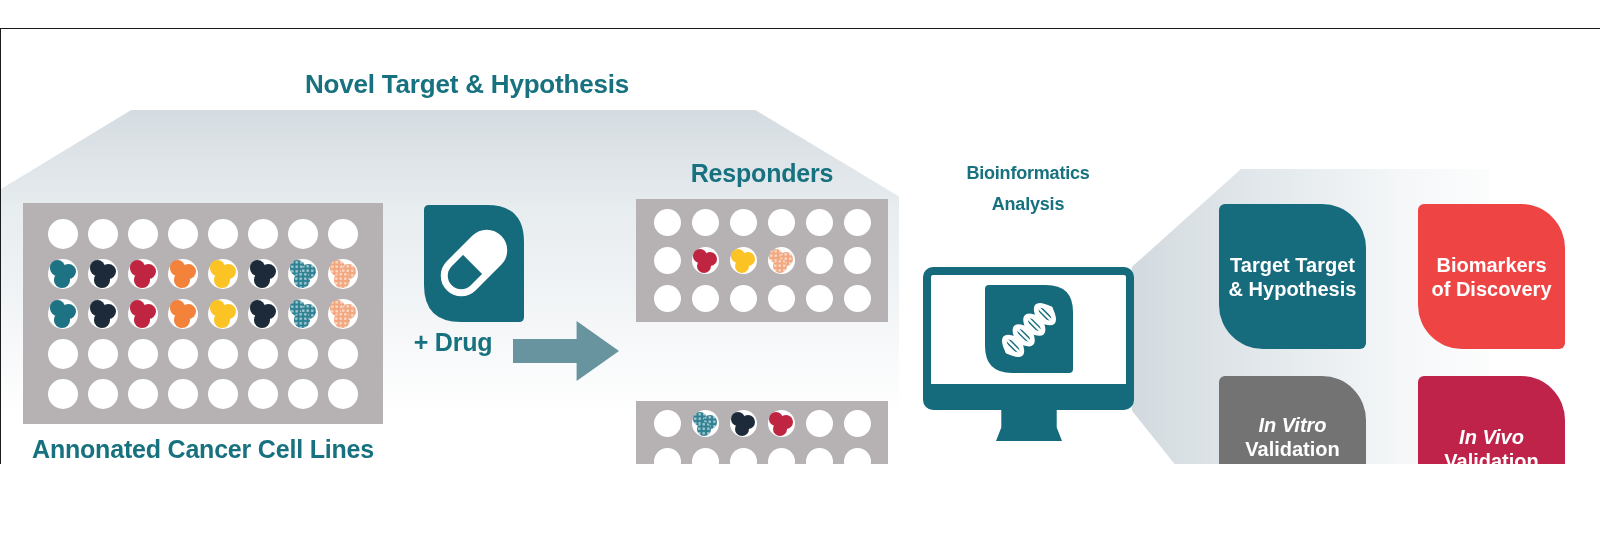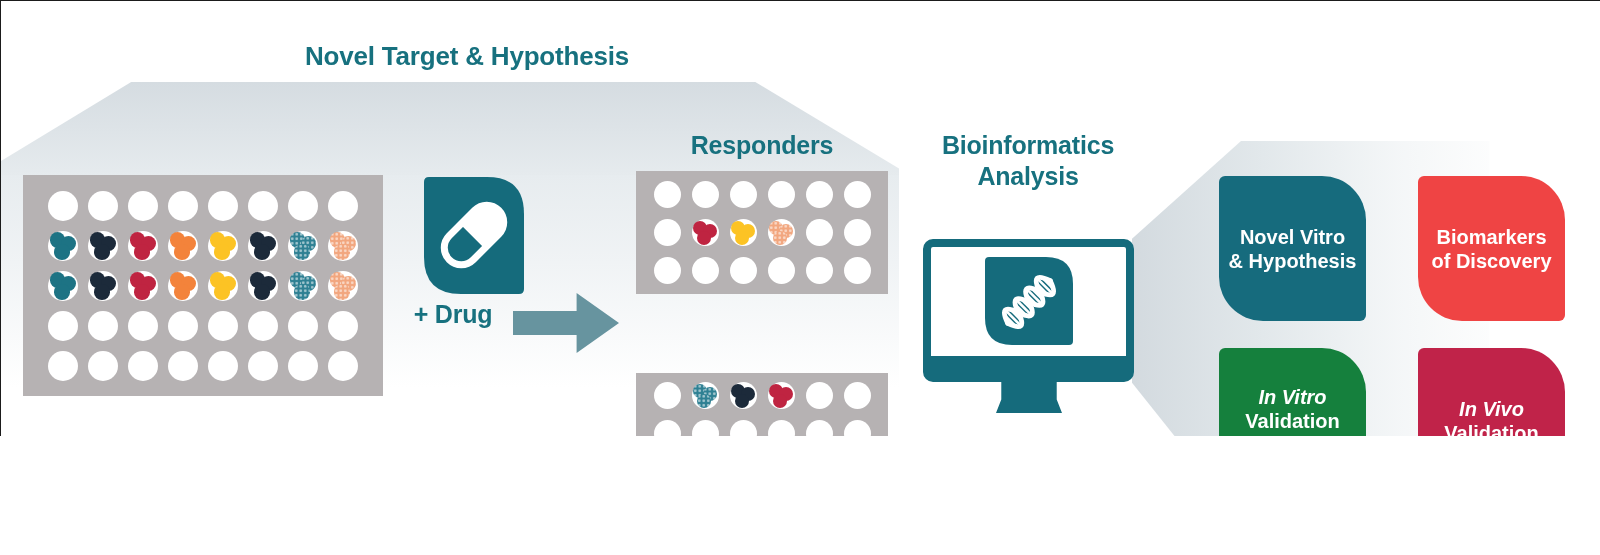--- a/index.html
+++ b/index.html
@@ -1,19 +1,19 @@
 <!DOCTYPE html>
 <html style="--accent: #156b7c; --label: #17717f; --arrow: #67949f; --plate: #b6b2b3; --well: #ffffff; --tiletext: #ffffff;"><head>
 <meta charset="utf-8">
 <style>
   html,body{margin:0;padding:0;background:#fff;}
   .stage{
     position:relative;width:1600px;height:436px;overflow:hidden;background:#fff;
     font-family:"Liberation Sans", sans-serif;
-    border-top:1px solid #1b1b1b;border-left:1px solid #1b1b1b;box-sizing:border-box;
+    border-top:1px solid #1b1b1b;border-left:1px solid #1b1b1b;box-sizing:border-box;margin-top:28px;
   }
   
   .platform-top{
     position:absolute;left:0;top:81px;width:898px;height:94px;
     background:linear-gradient(180deg,#d5dce1 0%,#e6ebee 100%);
     clip-path:polygon(14.5% 0,84% 0,100% 92%,100% 100%,0 100%,0 84%);
   }
   .platform-front{
     position:absolute;left:0;top:174px;width:898px;height:250px;
     background:linear-gradient(180deg,#e7ecef 0%,#f0f3f5 35%,rgba(255,255,255,0) 85%);
@@ -23,21 +23,21 @@
     background:linear-gradient(90deg,#d3dadf 0%,#e2e8eb 30%,rgba(236,240,242,.55) 62%,rgba(255,255,255,0) 90%);
     clip-path:polygon(0 26%,25% .5%,82% .5%,82% 99%,25% 99%,0 63.5%);
   }
   
   .lbl{position:absolute;color:var(--label);font-weight:700;text-align:center;letter-spacing:-.2px;}
   .title-top{left:266px;top:40px;width:400px;font-size:26px;}
   .caption{left:22px;top:406px;width:360px;font-size:25px;line-height:29px;}
   .drug-label{left:392px;top:299px;width:120px;font-size:25px;}
   .responders-title{left:661px;top:130px;width:200px;font-size:25px;}
   .nonresponders-title{left:631px;top:328px;width:260px;font-size:25px;}
-  .bio-title{left:918px;top:129px;width:218px;font-size:25px;line-height:31px;}
+  .bio-title{left:918px;top:129px;width:218px;font-size:18px;line-height:31px;}
   
   .plate{position:absolute;background:var(--plate);display:flex;flex-direction:column;justify-content:center;}
   .plate-discovery{left:22px;top:174px;width:360px;height:221px;}
   .plate-responders{left:635px;top:170px;width:252px;height:123px;}
   .plate-nonresponders{left:635px;top:372px;width:252px;height:121px;}
   .plate-row{display:flex;justify-content:center;}
   .well{position:relative;border-radius:50%;background:var(--well);}
   .plate-discovery .well{width:30px;height:30px;margin:5px;}
   .plate-responders .well,.plate-nonresponders .well{width:27px;height:27px;margin:5.5px;}
   .cluster{position:absolute;inset:0;}
@@ -227,20 +227,21 @@
         <div class="well"></div>
         <div class="well"></div>
         <div class="well"></div>
         <div class="well"></div>
         <div class="well"></div>
         <div class="well"></div>
         <div class="well"></div>
       </div>
     </div>
   <div class="lbl caption">
+    <div>Annonated Cancer Cell Lines</div>
   </div>
 
   <div class="pill">
     <svg width="100" height="117" viewBox="0 0 100 117">
       <path d="M5 0 H63 Q100 0 100 37 V112 Q100 117 95 117 H37 Q0 117 0 80 V5 Q0 0 5 0 Z" fill="var(--accent)"></path>
       <g transform="translate(50 58) rotate(-45)">
         <path d="M-2 -17 L17 -17 A17 17 0 0 1 17 17 L-2 17 Z" fill="#fff"></path>
         <rect x="-35" y="-17" width="70" height="34" rx="17" fill="none" stroke="#fff" stroke-width="7"></rect>
       </g>
     </svg>
@@ -376,28 +377,28 @@
         </g>
         <path stroke-width="5" stroke-linecap="round" d="M-30 0 Q-22.5 -22 -15 0 Q-7.5 22 0 0 Q7.5 -22 15 0 Q22.5 22 30 0"></path>
         <path stroke-width="5" stroke-linecap="round" d="M-30 0 Q-22.5 22 -15 0 Q-7.5 -22 0 0 Q7.5 22 15 0 Q22.5 -22 30 0"></path>
       </g>
     </svg>
   </div>
   <div class="monitor-stand"></div>
 
   <div class="tiles">
       <div class="tile" style="background: rgb(22, 107, 125);">
-        <div class="tile-line">Novel Vitro</div>
+        <div class="tile-line">Target Target</div>
         <div class="tile-line">&amp; Hypothesis</div>
       </div>
       <div class="tile" style="background: #ef4444;">
         <div class="tile-line">Biomarkers</div>
         <div class="tile-line">of Discovery</div>
       </div>
-      <div class="tile" style="background: #15803d;">
+      <div class="tile" style="background: #737373;">
         <div class="tile-line italic">In Vitro</div>
         <div class="tile-line">Validation</div>
         <div class="tile-line">Lines</div>
       </div>
       <div class="tile" style="background: rgb(192, 35, 73);">
         <div class="tile-line italic">In Vivo</div>
         <div class="tile-line">Validation</div>
       </div>
     </div>
 

